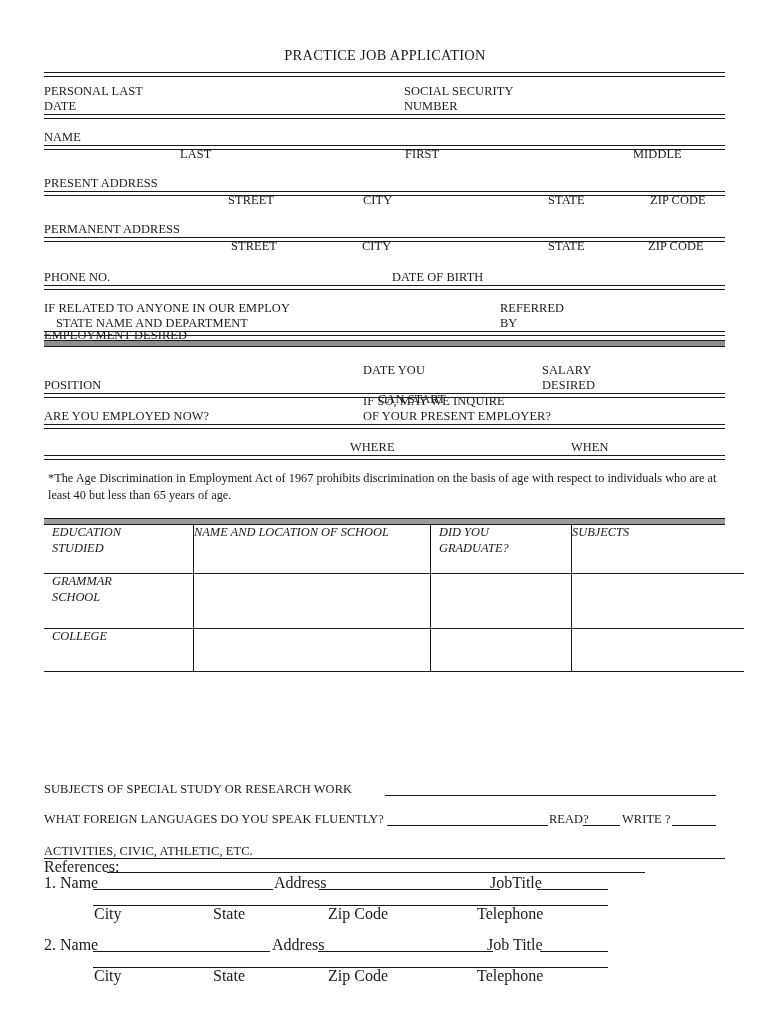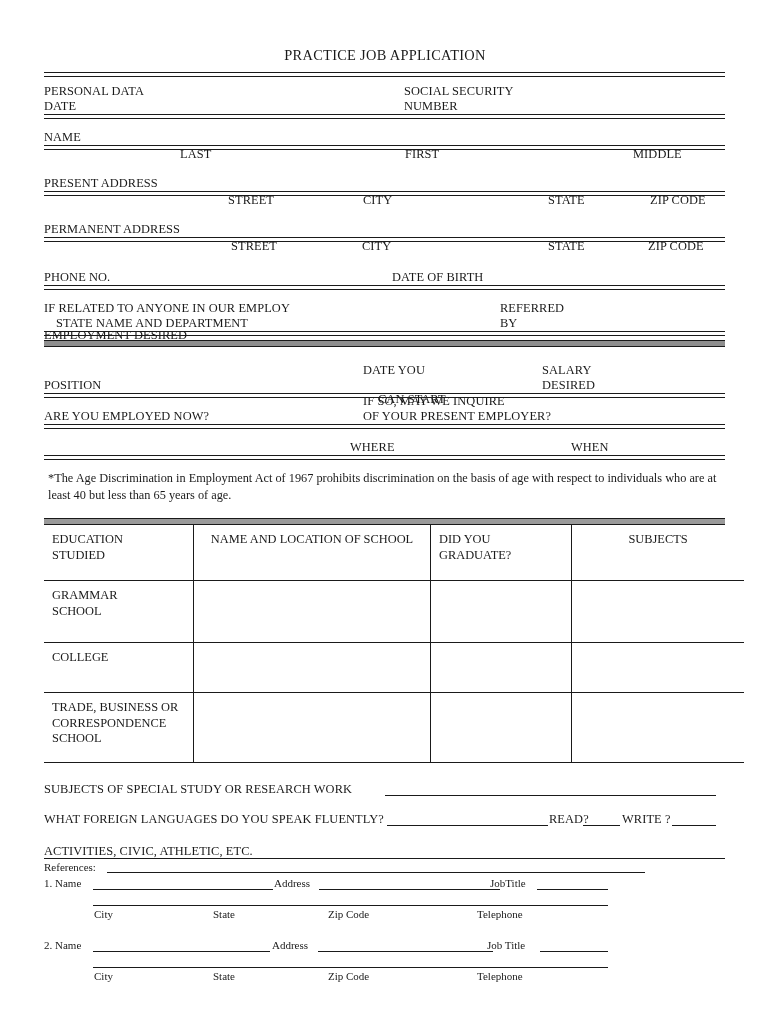--- a/index.html
+++ b/index.html
@@ -73,51 +73,52 @@
     border-bottom: 1.2px solid #1a1a1a;
   }
   table.edu {
     border-collapse: collapse;
     width: 681px;
     table-layout: fixed;
   }
   table.edu td {
     border-bottom: 1.3px solid #1a1a1a;
     border-right: 1.3px solid #1a1a1a;
-    padding: 7px 0 6px 8px;
+    padding: 0 0 6px 8px;
     font-size: 12.4px;
     line-height: 15.5px;
     vertical-align: top;
+    font-style: italic;
   }
   table.edu td:last-child { border-right: none; }
   table.edu td.c-head { width: 141px; }
   table.edu td.c-name { width: 236px; }
   table.edu td.c-grad { width: 132px; }
   table.edu td.c-subj { width: 172px; }
-  table.edu td.ctr { text-align: center; padding-left: 0; }
+  table.edu td.ctr { padding-left: 0; }
   .r-head td { height: 42px; }
   .r-grammar td { height: 48px; }
   .r-high td { height: 42px; }
   .r-college td { height: 36px; }
   .r-trade td { height: 56px; }
 
   
   .fill {
     position: absolute;
     height: 0;
     border-top: 1.1px solid #1a1a1a;
   }
   .fill-thick {
     position: absolute;
     height: 0;
     border-top: 1.7px solid #1a1a1a;
   }
   .ref-txt {
     position: absolute;
-    font-size: 11px;
+    font-size: 16px;
     line-height: 14px;
     white-space: nowrap;
     font-family: "Liberation Serif", "DejaVu Serif", serif;
   }
   .note {
     position: absolute;
     left: 48px;
     top: 470px;
     width: 678px;
     font-size: 12.3px;
@@ -125,21 +126,21 @@
   }
 </style>
 </head>
 <body>
 
 <div class="page">
 
   <div class="title">PRACTICE JOB APPLICATION</div>
   <div class="rule2" style="left:44px; top:72px; width:681px;"></div>
 
-  <div class="t" style="left:44px; top:84px;">PERSONAL DATA</div>
+  <div class="t" style="left:44px; top:84px;">PERSONAL LAST</div>
   <div class="t" style="left:44px; top:99px;">DATE</div>
   <div class="t" style="left:404px; top:84px;">SOCIAL SECURITY</div>
   <div class="t" style="left:404px; top:99px;">NUMBER</div>
   <div class="rule2" style="left:44px; top:114px; width:681px;"></div>
 
   <div class="t" style="left:44px; top:130px;">NAME</div>
   <div class="rule2" style="left:44px; top:145px; width:681px;"></div>
   <div class="t" style="left:180px; top:147px;">LAST</div>
   <div class="t" style="left:405px; top:147px;">FIRST</div>
   <div class="t" style="left:633px; top:147px;">MIDDLE</div>
@@ -213,30 +214,20 @@
         <td class="c-name"></td>
         <td class="c-grad"></td>
         <td class="c-subj"></td>
       </tr>
       <tr class="r-college">
         <td class="c-head">COLLEGE</td>
         <td class="c-name"></td>
         <td class="c-grad"></td>
         <td class="c-subj"></td>
       </tr>
-      <tr class="r-trade">
-        <td class="c-head">
-          <span>TRADE, BUSINESS OR</span><br>
-          <span>CORRESPONDENCE</span><br>
-          <span>SCHOOL</span>
-        </td>
-        <td class="c-name"></td>
-        <td class="c-grad"></td>
-        <td class="c-subj"></td>
-      </tr>
     </tbody>
       </table>
   </div>
 
   <div class="t" style="left:44px; top:782px;">SUBJECTS OF SPECIAL STUDY OR RESEARCH WORK</div>
   <div class="fill" style="left:385px; top:795px; width:331px;"></div>
 
   <div class="t" style="left:44px; top:812px;">WHAT FOREIGN LANGUAGES DO YOU SPEAK FLUENTLY?</div>
   <div class="fill" style="left:387px; top:825px; width:161px;"></div>
   <div class="t" style="left:549px; top:812px;">READ?</div>

